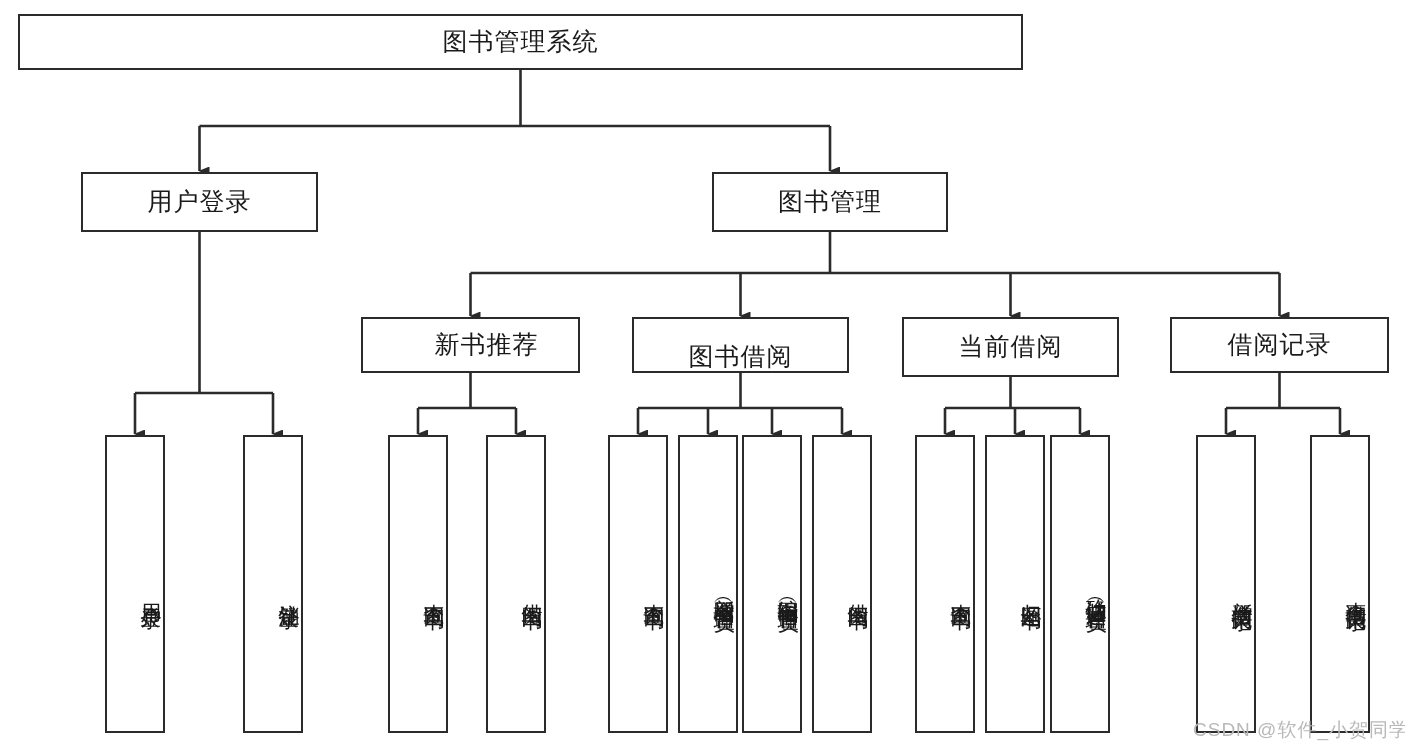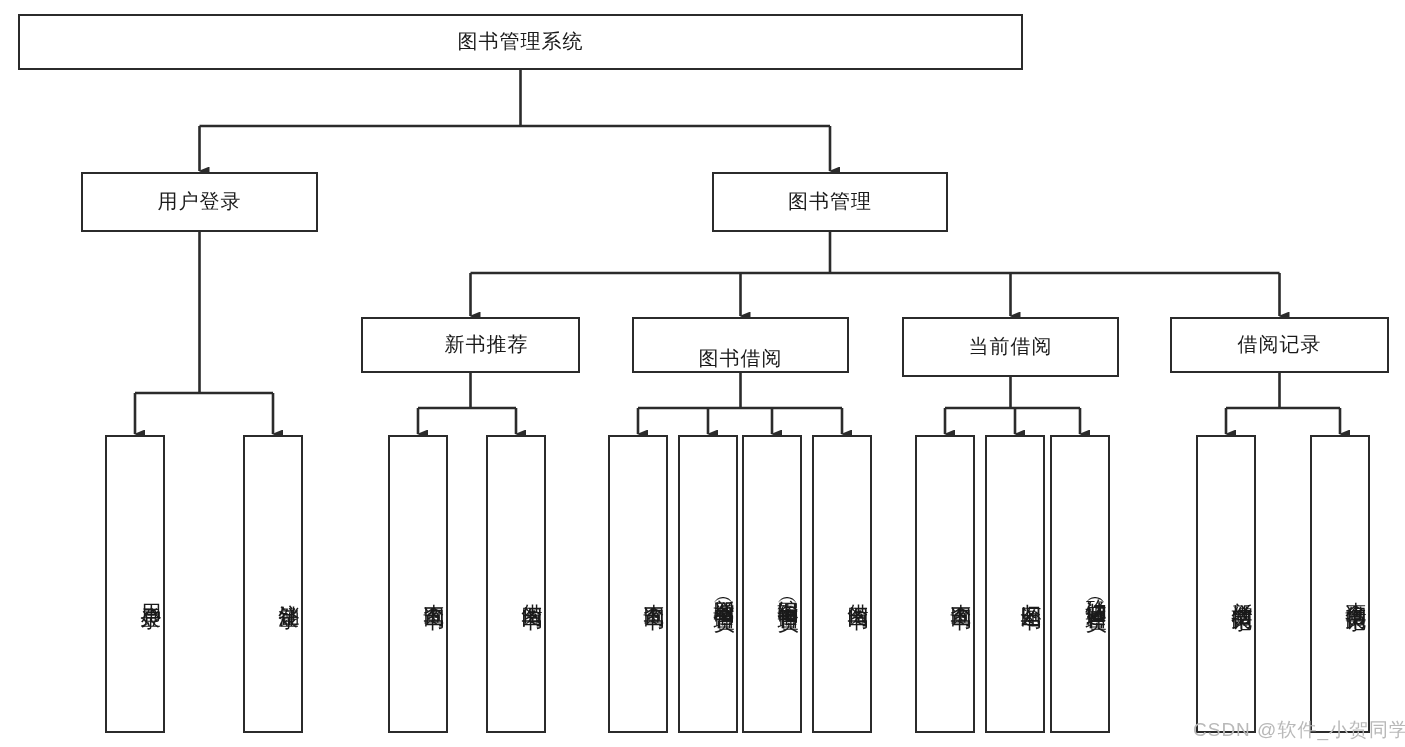--- a/index.html
+++ b/index.html
@@ -33,21 +33,21 @@
     background: #ffffff;
     color: #1a1a1a;
     display: flex;
     align-items: center;
     justify-content: center;
     text-align: center;
     line-height: 1.18;
     z-index: 2;
   }
   .node.h {
-    font-size: 20px;
+    font-size: 25px;
     letter-spacing: 1px;
   }
   .node.leaf {
     writing-mode: vertical-rl;
     text-orientation: upright;
     font-size: 21px;
     letter-spacing: 2px;
     align-items: flex-start;
     justify-content: center;
     padding-top: 14px;

